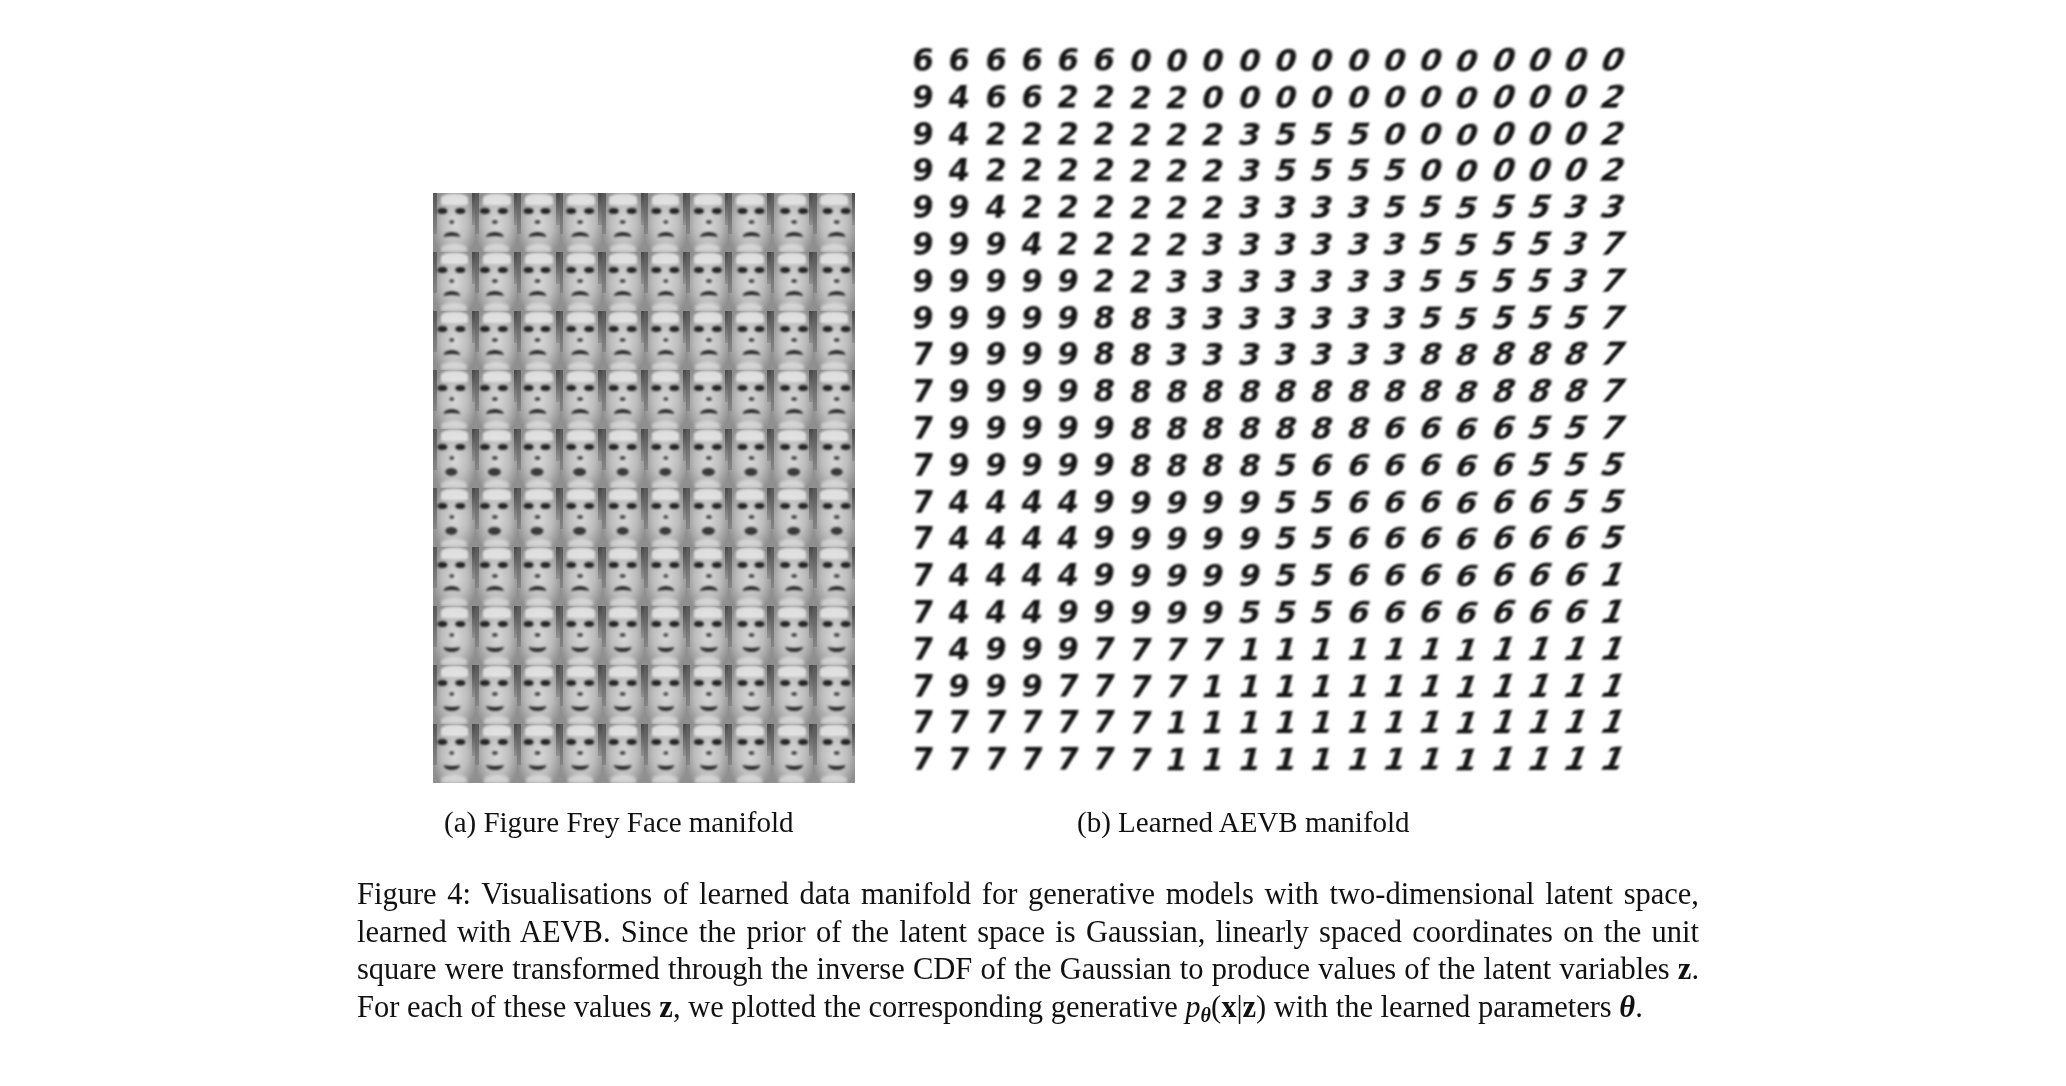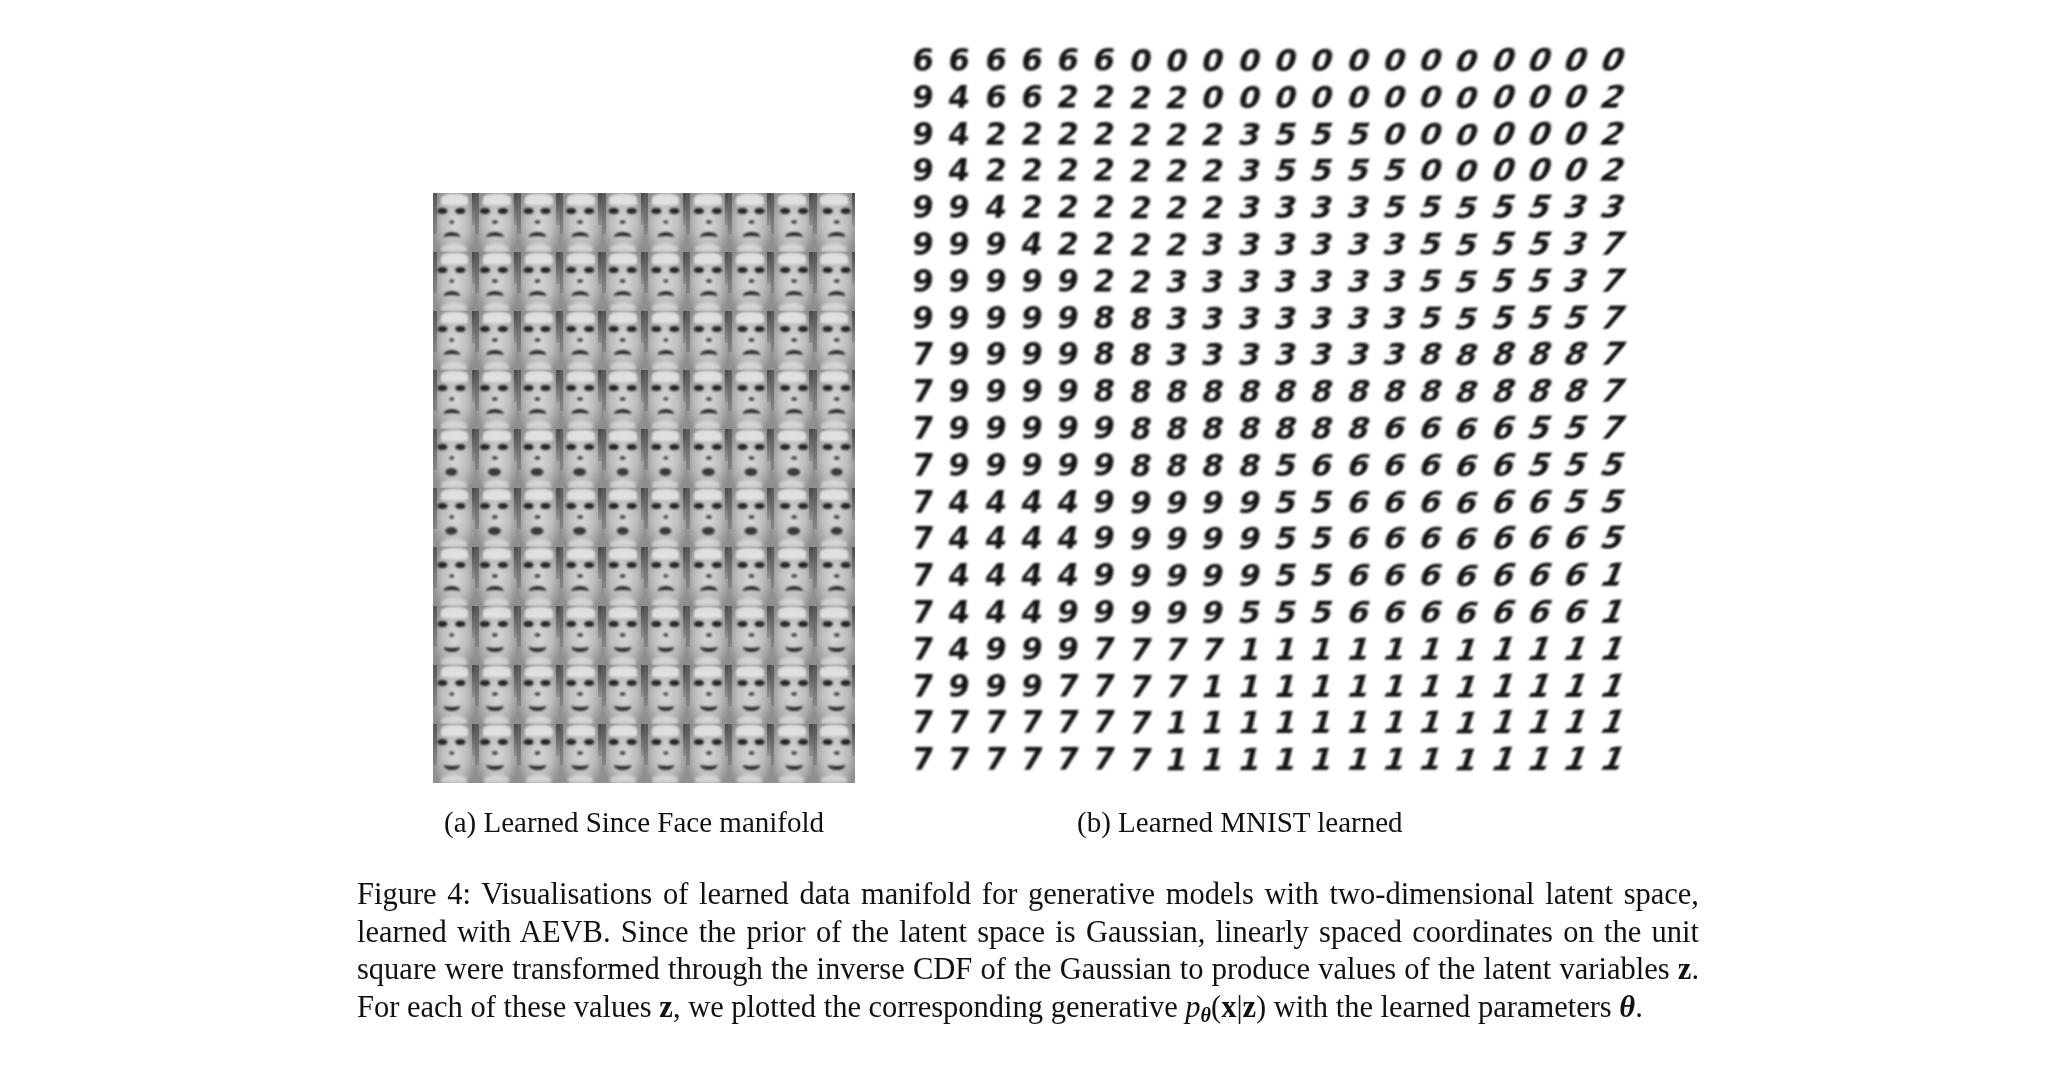--- a/index.html
+++ b/index.html
@@ -1444,16 +1444,16 @@
     <div class="digit" style="transform: skewX(-16.1053deg);">1</div>
     <div class="digit" style="transform: skewX(-16.9474deg);">1</div>
     <div class="digit" style="transform: skewX(-17.7895deg);">1</div>
     <div class="digit" style="transform: skewX(-18.6316deg);">1</div>
     <div class="digit" style="transform: skewX(-19.4737deg);">1</div>
     <div class="digit" style="transform: skewX(-20.3158deg);">1</div>
     <div class="digit" style="transform: skewX(-21.1579deg);">1</div>
     <div class="digit" style="transform: skewX(-22deg);">1</div>
   </div>
 
-<div id="subcap-a" class="subcap">(a) Learned Since Face manifold</div>
-<div id="subcap-b" class="subcap">(b) Learned MNIST learned</div>
+<div id="subcap-a" class="subcap">(a) Figure Frey Face manifold</div>
+<div id="subcap-b" class="subcap">(b) Learned AEVB manifold</div>
 
 <div id="caption"><span>Figure 4:</span><span> Visualisations of learned data manifold for generative models with two-dimensional latent space, learned with AEVB. Since the prior of the latent space is Gaussian, linearly spaced coordinates on the unit square were transformed through the inverse CDF of the Gaussian to produce values of the latent variables </span><span class="bold">z</span><span>. For each of these values </span><span class="bold">z</span><span>, we plotted the corresponding generative </span><span class="ital">p</span><sub class="boldital">θ</sub><span>(</span><span class="bold">x</span><span>|</span><span class="bold">z</span><span>)</span><span> with the learned parameters </span><span class="boldital">θ</span><span>.</span></div>
 
 </body></html>

